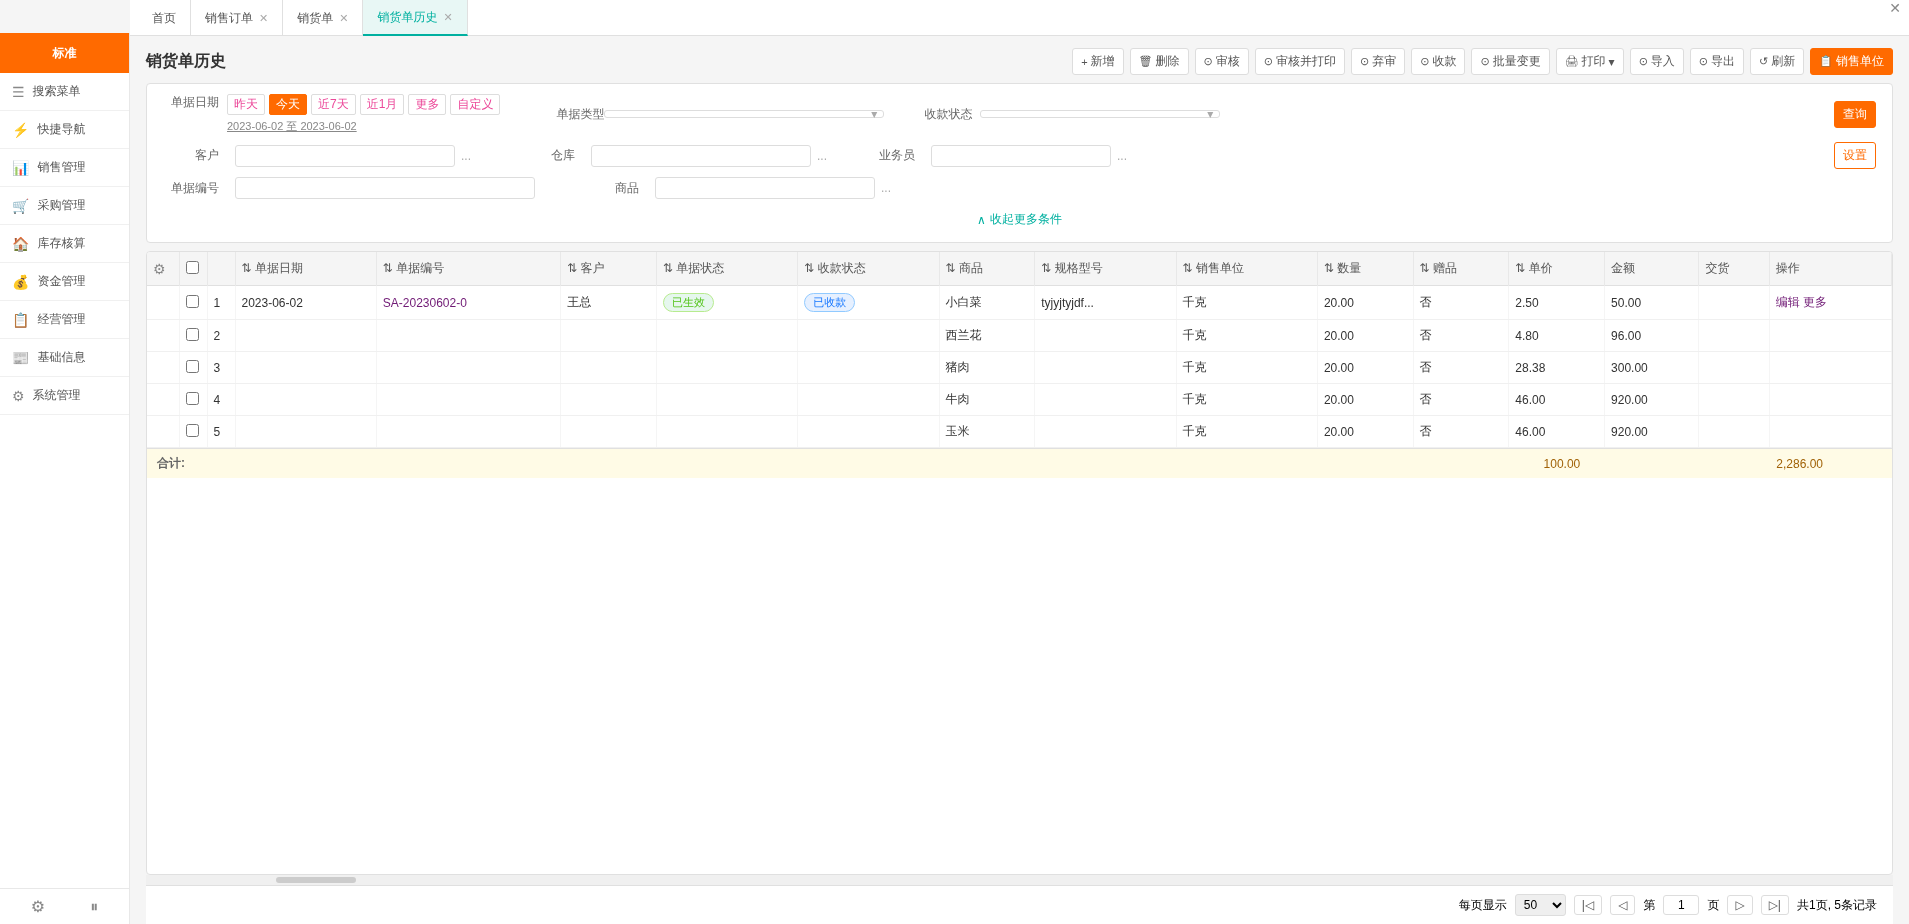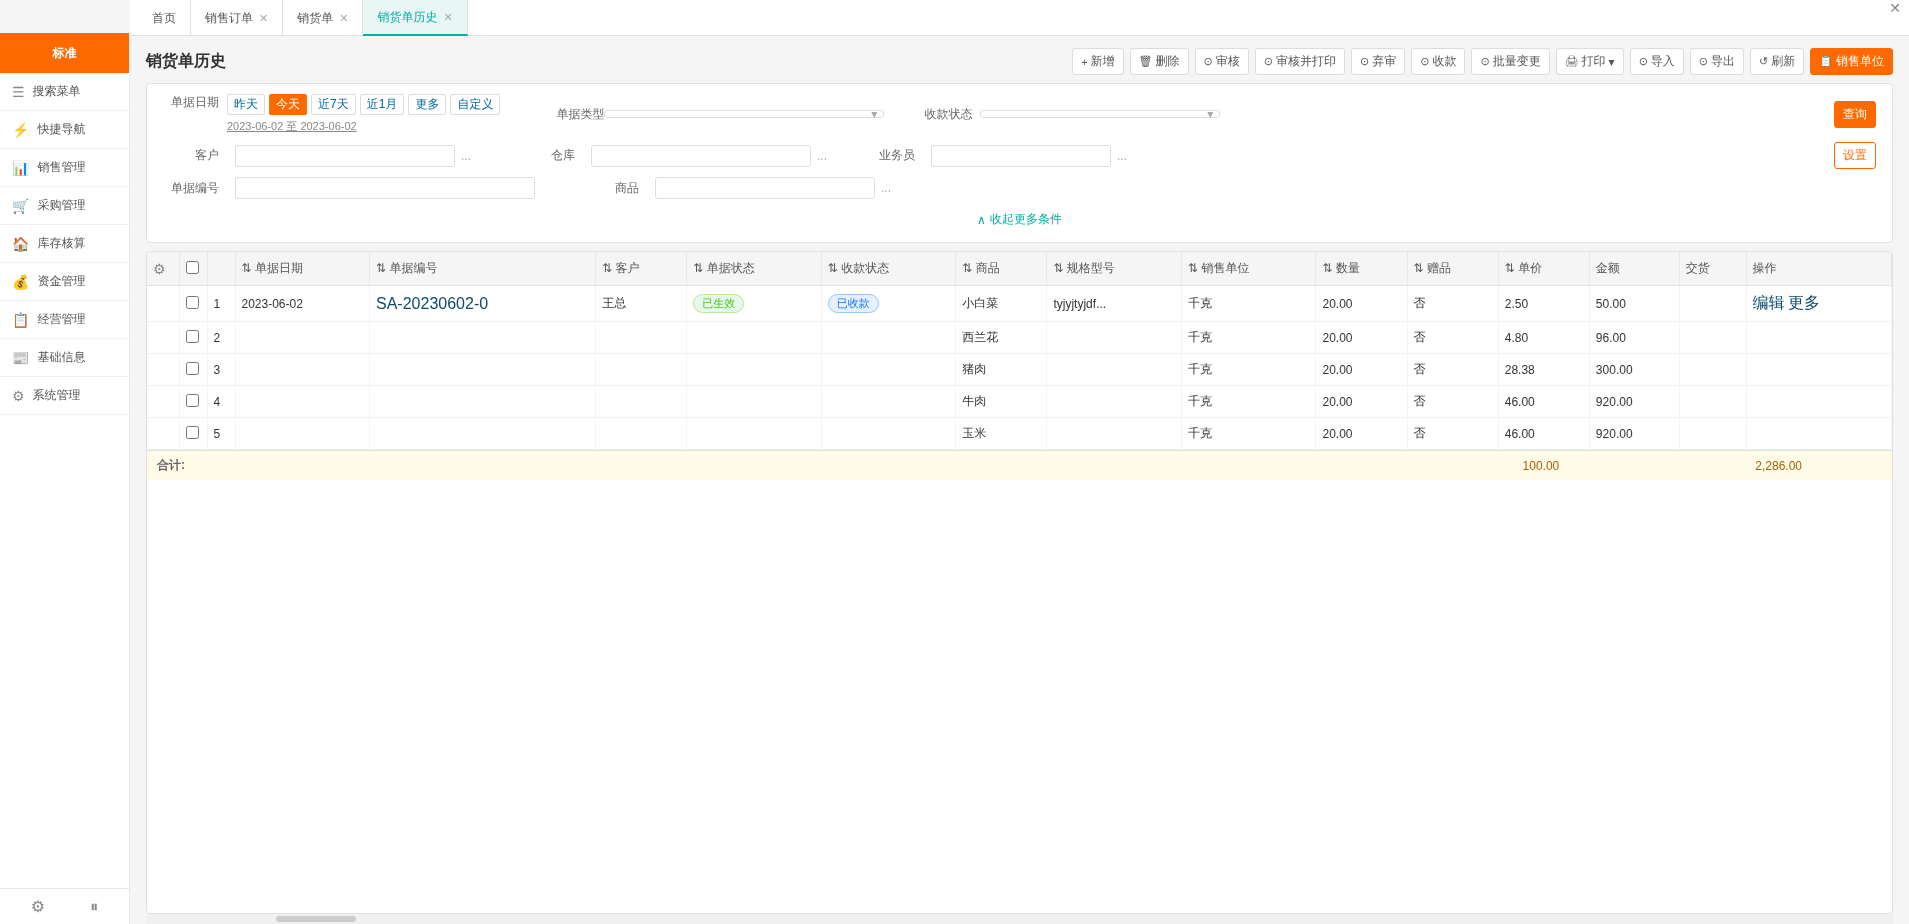--- a/index.html
+++ b/index.html
@@ -157,21 +157,21 @@
     .date-btns {
       display: flex;
       gap: 4px;
       align-items: center;
     }
     .date-btn {
       padding: 1px 6px;
       border: 1px solid #ddd;
       border-radius: 2px;
       cursor: pointer;
-      color: #0369a1;
+      color: #ec4899;
       background: #fff;
     }
     .date-btn.active { background: #ff6a00; color: #fff; border-color: #ff6a00; }
     .date-range { color: #888; font-size: 11px; margin-top: 2px; text-decoration: underline; }
     .filter-input {
       border: 1px solid #ddd;
       border-radius: 3px;
       padding: 3px 6px;
       width: 200px;
       outline: none;
@@ -234,21 +234,21 @@
       border-right: 1px solid #f5f5f5;
     }
     .badge {
       display: inline-block;
       padding: 1px 8px;
       border-radius: 10px;
       font-size: 11px;
     }
     .badge-green { background: #e6f7ee; color: #52c41a; border: 1px solid #b7eb8f; }
     .badge-blue { background: #e6f0ff; color: #1677ff; border: 1px solid #91caff; }
-    .action-link { color: #0c4a6e; cursor: pointer; font-size: 16px; }
+    .action-link { color: #701a75; cursor: pointer; font-size: 12px; }
     .settings-gear { color: #888; cursor: pointer; font-size: 14px; }
     .table-footer {
       background: #fffbe6;
       border-top: 1px solid #e0e0e0;
       padding: 6px 10px;
       display: flex;
       align-items: center;
       gap: 16px;
     }
     .footer-label { color: #666; font-weight: bold; }
@@ -617,22 +617,38 @@
     <td></td>
     <td></td>
   </tr>
           </tbody>
       </table>
 
       <div class="table-footer">
         <span class="footer-label">合计:</span>
         <span style="flex:1;"></span>
         <span class="footer-val" style="margin-right:180px;">100.00</span>
-        <span class="footer-val" style="margin-right:80px;">2,286.00</span>
+        <span class="footer-val" style="margin-right:59px;">2,286.00</span>
       </div>
     </div>
 
     <div class="scroll-bar-wrap">
       <div class="scroll-thumb"></div>
     </div>
 
+    <div class="pagination-bar">
+      <span>每页显示</span>
+      <select class="page-size-select">
+        <option>50</option>
+        <option>100</option>
+        <option>200</option>
+      </select>
+      <button class="page-nav-btn">|◁</button>
+      <button class="page-nav-btn">◁</button>
+      <span>第</span>
+      <input class="page-num-input" type="text" value="1" style="">
+      <span>页</span>
+      <button class="page-nav-btn">▷</button>
+      <button class="page-nav-btn">▷|</button>
+      <span>共1页, 5条记录</span>
+    </div>
   </div>
 </div>
 
 </body></html>

